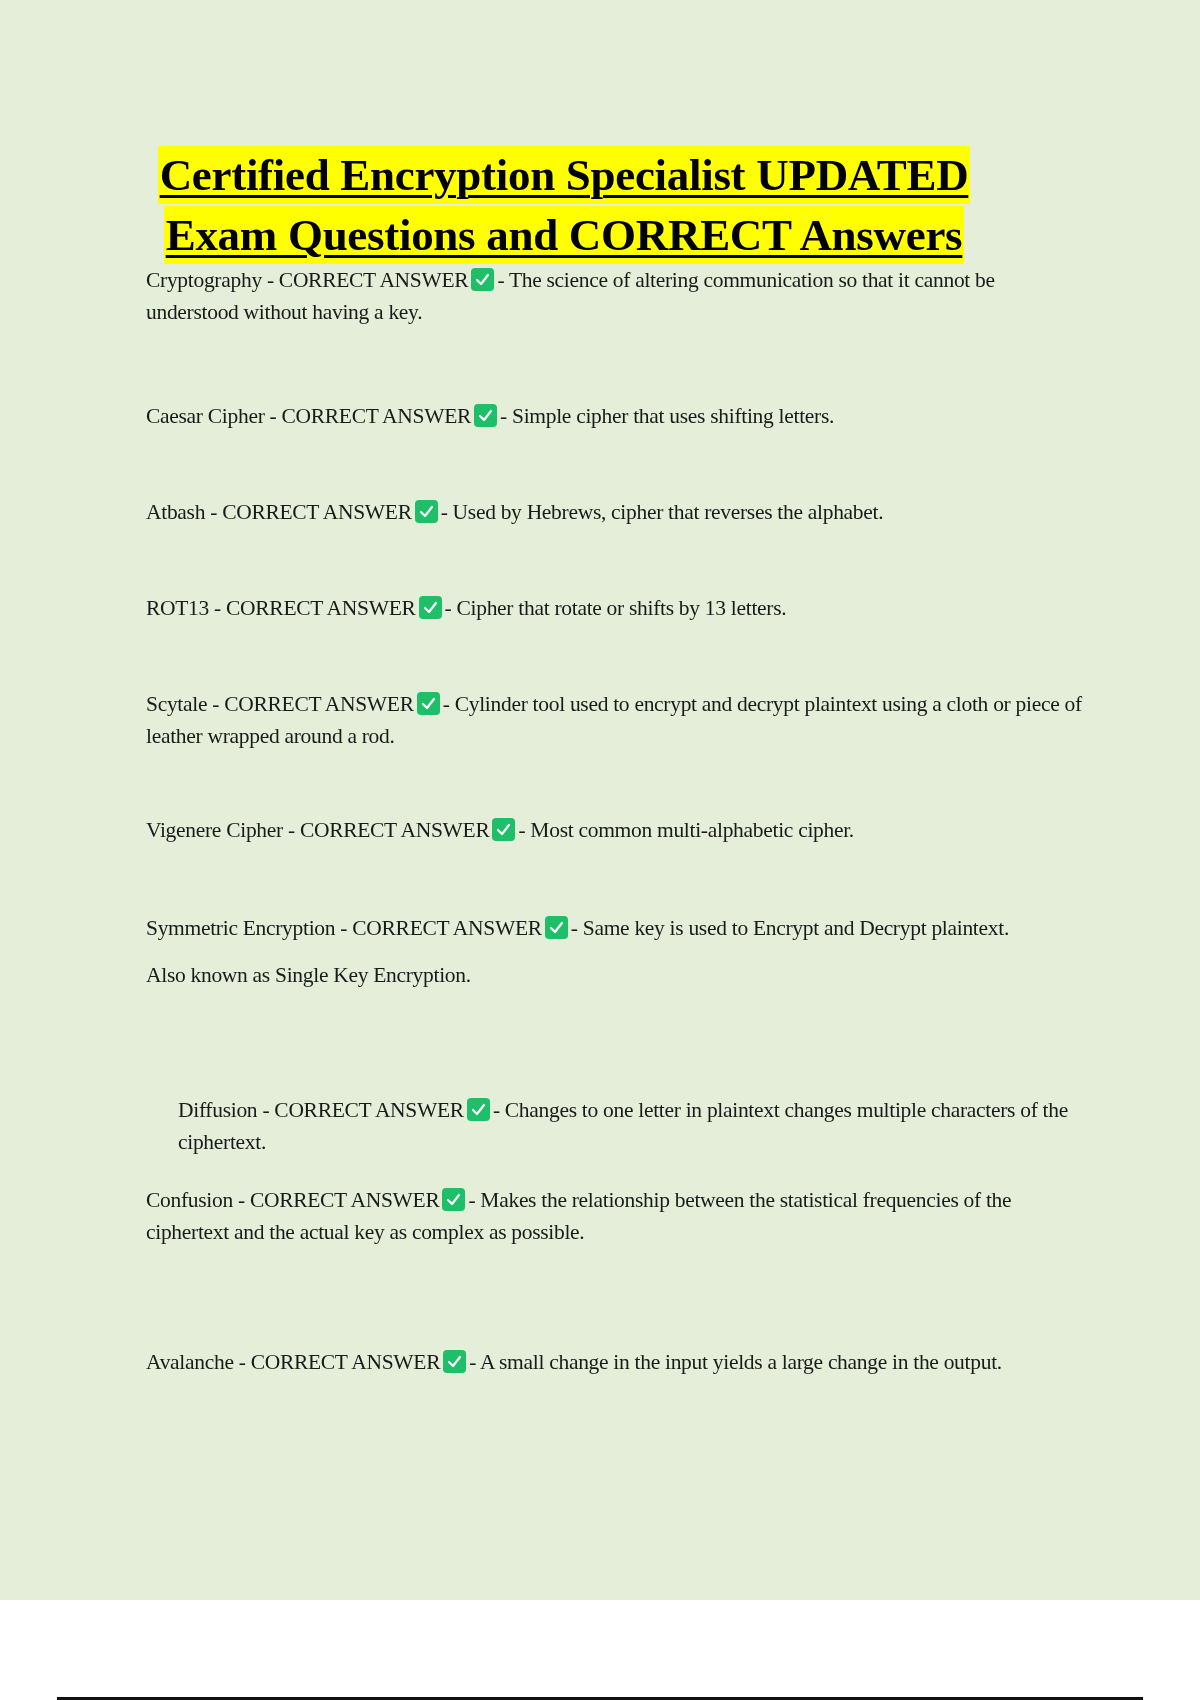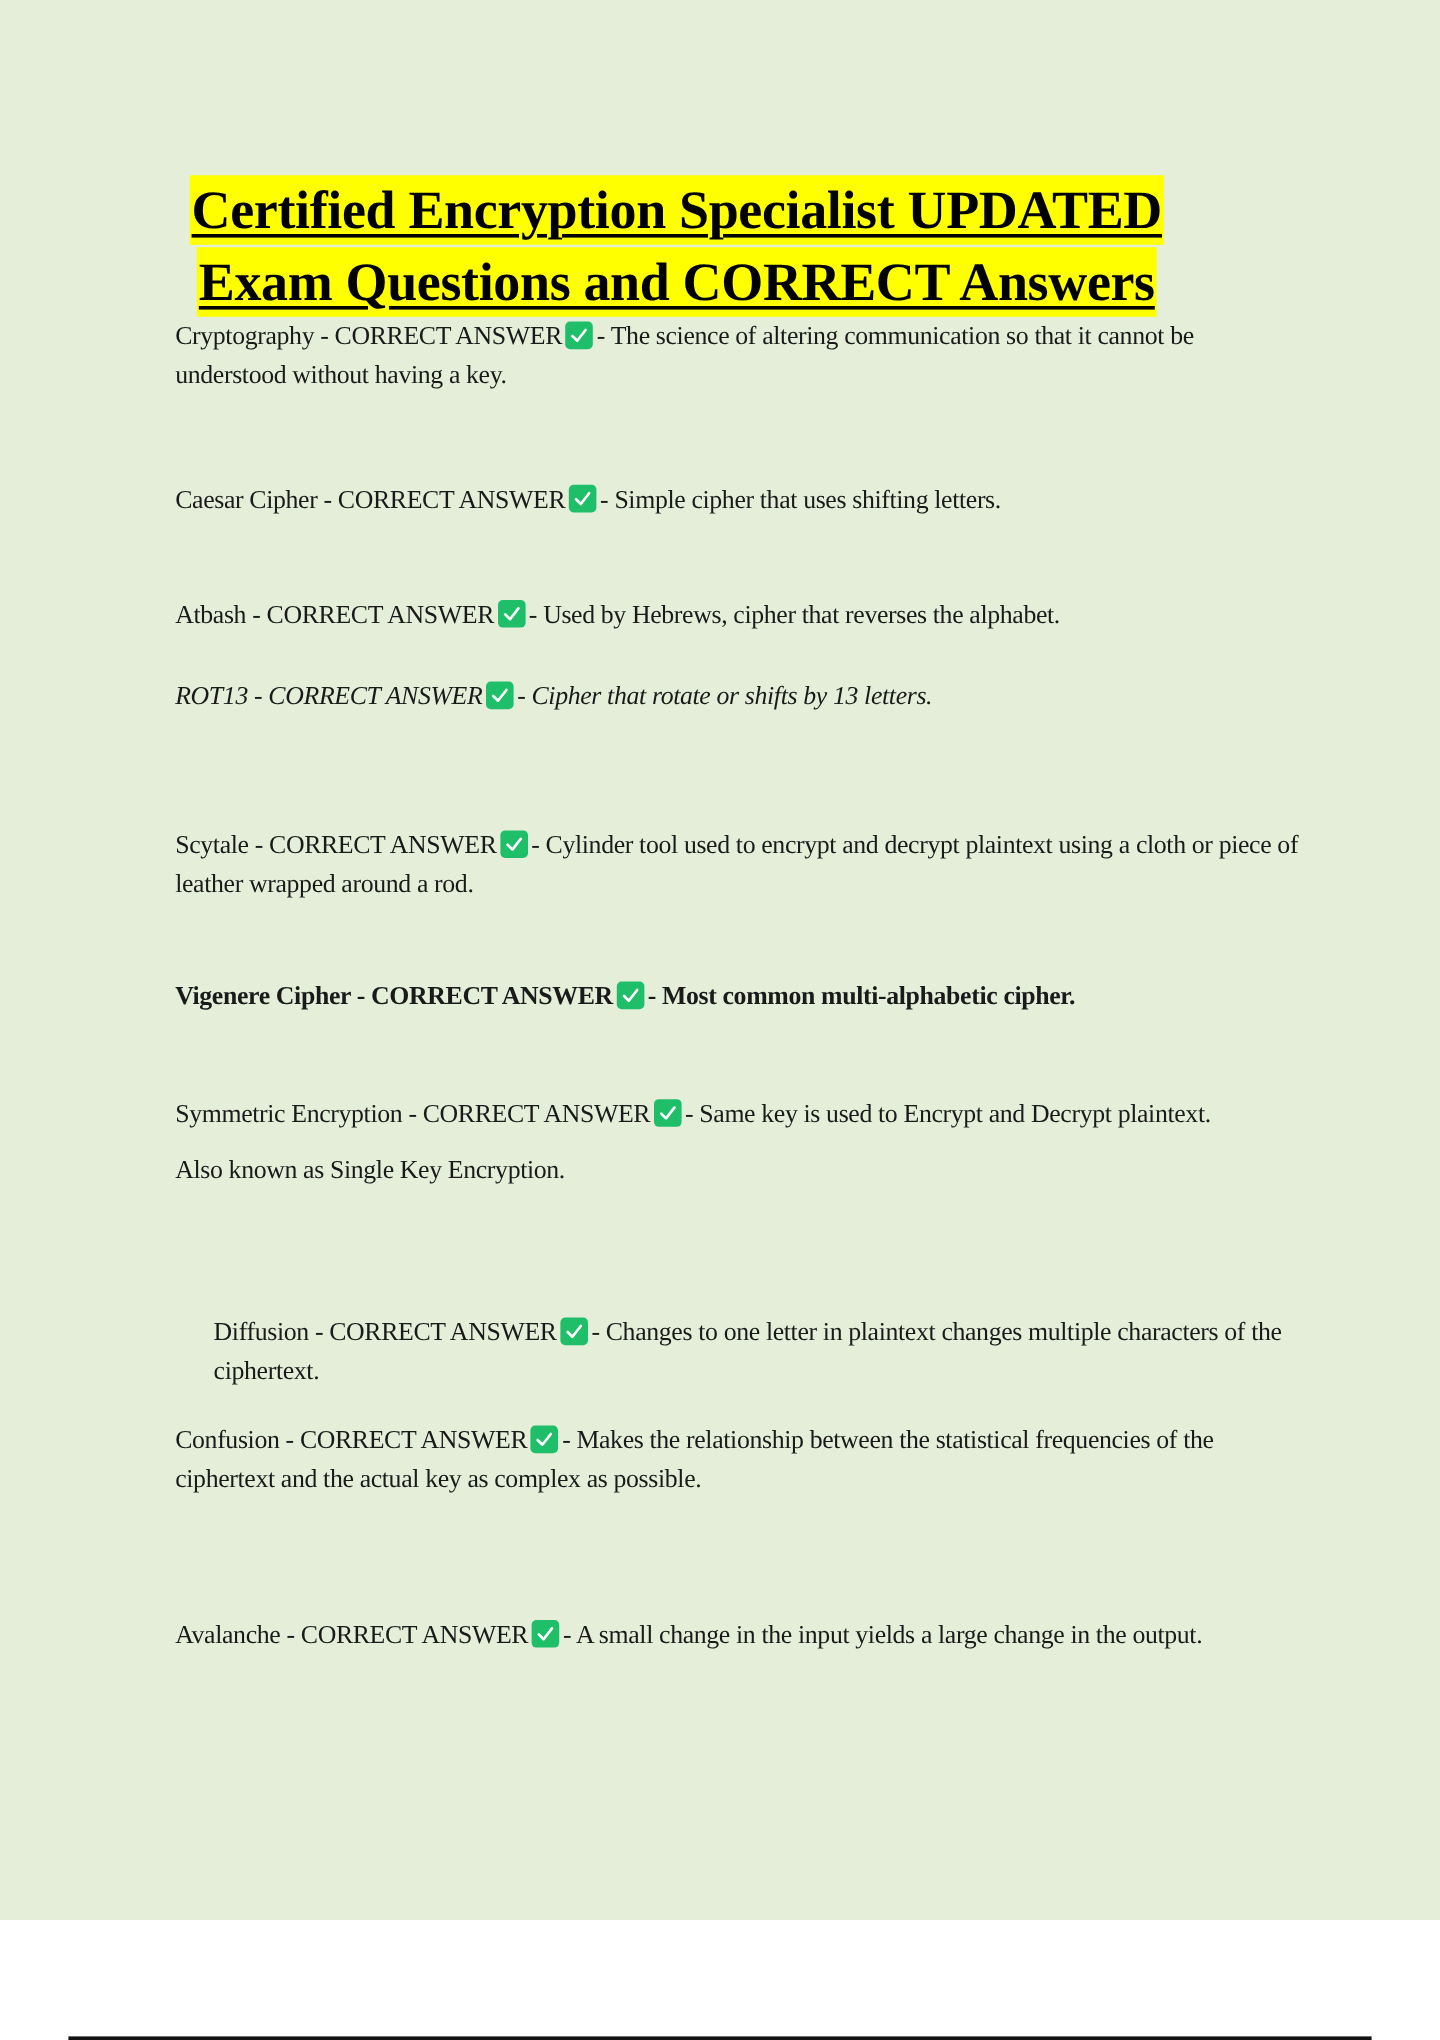--- a/index.html
+++ b/index.html
@@ -69,31 +69,31 @@
     <div class="entry" style="top: 400px;">
       <p><span>Caesar Cipher</span> <span>- CORRECT ANSWER</span><span class="check"><svg width="17" height="17" viewBox="0 0 17 17">
             <path d="M3 9 L7 13 L14 4" fill="none" stroke="#ffffff" stroke-width="2.2" stroke-linecap="round" stroke-linejoin="round"></path>
           </svg></span><span>- Simple cipher that uses shifting letters.</span></p>
     </div>
     <div class="entry" style="top: 496px;">
       <p><span>Atbash</span> <span>- CORRECT ANSWER</span><span class="check"><svg width="17" height="17" viewBox="0 0 17 17">
             <path d="M3 9 L7 13 L14 4" fill="none" stroke="#ffffff" stroke-width="2.2" stroke-linecap="round" stroke-linejoin="round"></path>
           </svg></span><span>- Used by Hebrews, cipher that reverses the alphabet.</span></p>
     </div>
-    <div class="entry" style="top: 564px; font-style: italic;">
+    <div class="entry" style="top: 592px;">
       <p><span>ROT13</span> <span>- CORRECT ANSWER</span><span class="check"><svg width="17" height="17" viewBox="0 0 17 17">
             <path d="M3 9 L7 13 L14 4" fill="none" stroke="#ffffff" stroke-width="2.2" stroke-linecap="round" stroke-linejoin="round"></path>
           </svg></span><span>- Cipher that rotate or shifts by 13 letters.</span></p>
     </div>
     <div class="entry" style="top: 688px;">
       <p><span>Scytale</span> <span>- CORRECT ANSWER</span><span class="check"><svg width="17" height="17" viewBox="0 0 17 17">
             <path d="M3 9 L7 13 L14 4" fill="none" stroke="#ffffff" stroke-width="2.2" stroke-linecap="round" stroke-linejoin="round"></path>
           </svg></span><span>- Cylinder tool used to encrypt and decrypt plaintext using a cloth or piece of leather wrapped around a rod.</span></p>
     </div>
-    <div class="entry" style="top: 814px; font-weight: bold;">
+    <div class="entry" style="top: 814px;">
       <p><span>Vigenere Cipher</span> <span>- CORRECT ANSWER</span><span class="check"><svg width="17" height="17" viewBox="0 0 17 17">
             <path d="M3 9 L7 13 L14 4" fill="none" stroke="#ffffff" stroke-width="2.2" stroke-linecap="round" stroke-linejoin="round"></path>
           </svg></span><span>- Most common multi-alphabetic cipher.</span></p>
     </div>
     <div class="entry" style="top: 912px;">
       <p><span>Symmetric Encryption</span> <span>- CORRECT ANSWER</span><span class="check"><svg width="17" height="17" viewBox="0 0 17 17">
             <path d="M3 9 L7 13 L14 4" fill="none" stroke="#ffffff" stroke-width="2.2" stroke-linecap="round" stroke-linejoin="round"></path>
           </svg></span><span>- Same key is used to Encrypt and Decrypt plaintext.</span></p>
       <p class="extra">Also known as Single Key Encryption.</p>
     </div>

